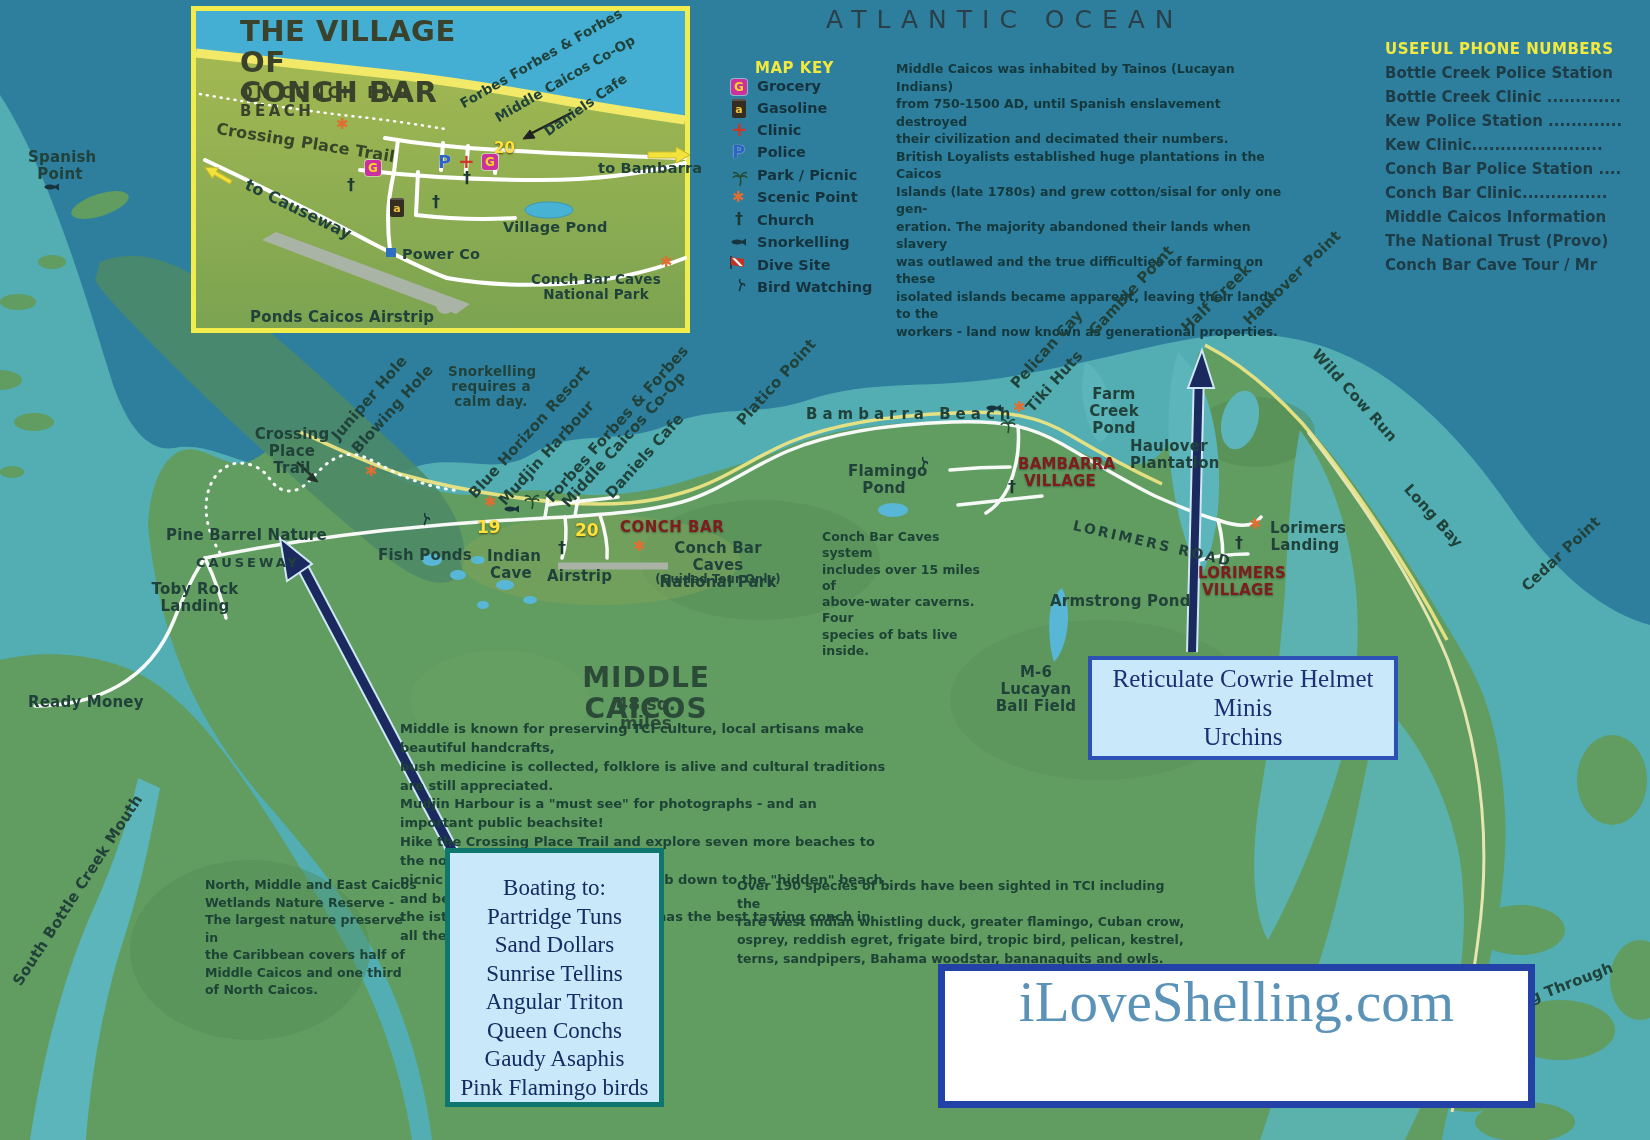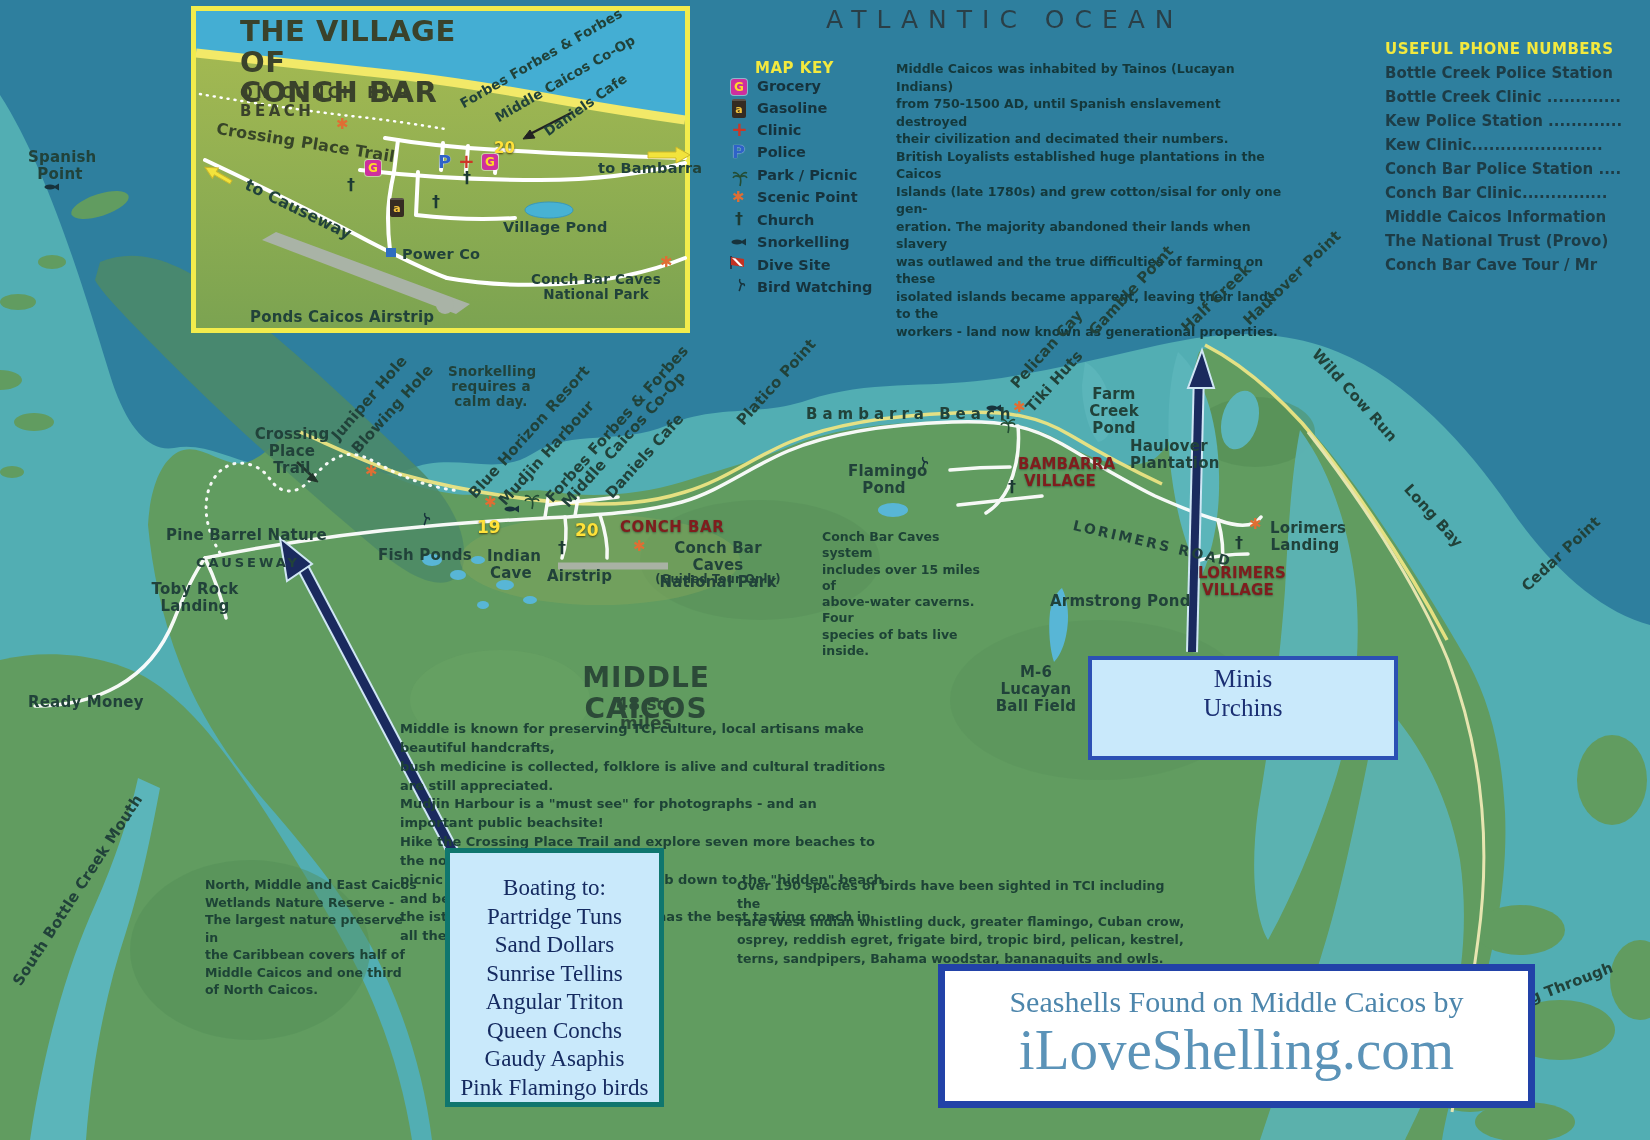--- a/index.html
+++ b/index.html
@@ -396,20 +396,20 @@
   <div class="boxline">Partridge Tuns</div>
   <div class="boxline">Sand Dollars</div>
   <div class="boxline">Sunrise Tellins</div>
   <div class="boxline">Angular Triton</div>
   <div class="boxline">Queen Conchs</div>
   <div class="boxline">Gaudy Asaphis</div>
   <div class="boxline">Pink Flamingo birds</div>
 </div>
 
 <div class="bluebox" style="left:1088px;top:656px;width:302px;height:92px;border:4px solid #2c50b4;color:#1b2f73;padding-top:4px">
+  <div style="font-size:25px;line-height:29px">Reticulate Cowrie Helmet</div>
   <div style="font-size:25px;line-height:29px">Minis</div>
   <div style="font-size:25px;line-height:29px">Urchins</div>
 </div>
 
 <div class="bluebox" style="left:938px;top:964px;width:583px;height:130px;background:#ffffff;border:7px solid #2242a8">
-  <div style="margin-top:14px;font-size:30px;color:#4d86ac">Seashells Found on Middle Caicos by</div>
   <div style="font-size:57px;color:#5b93b8;line-height:1.1">iLoveShelling.com</div>
 </div>
 
 </body></html>

